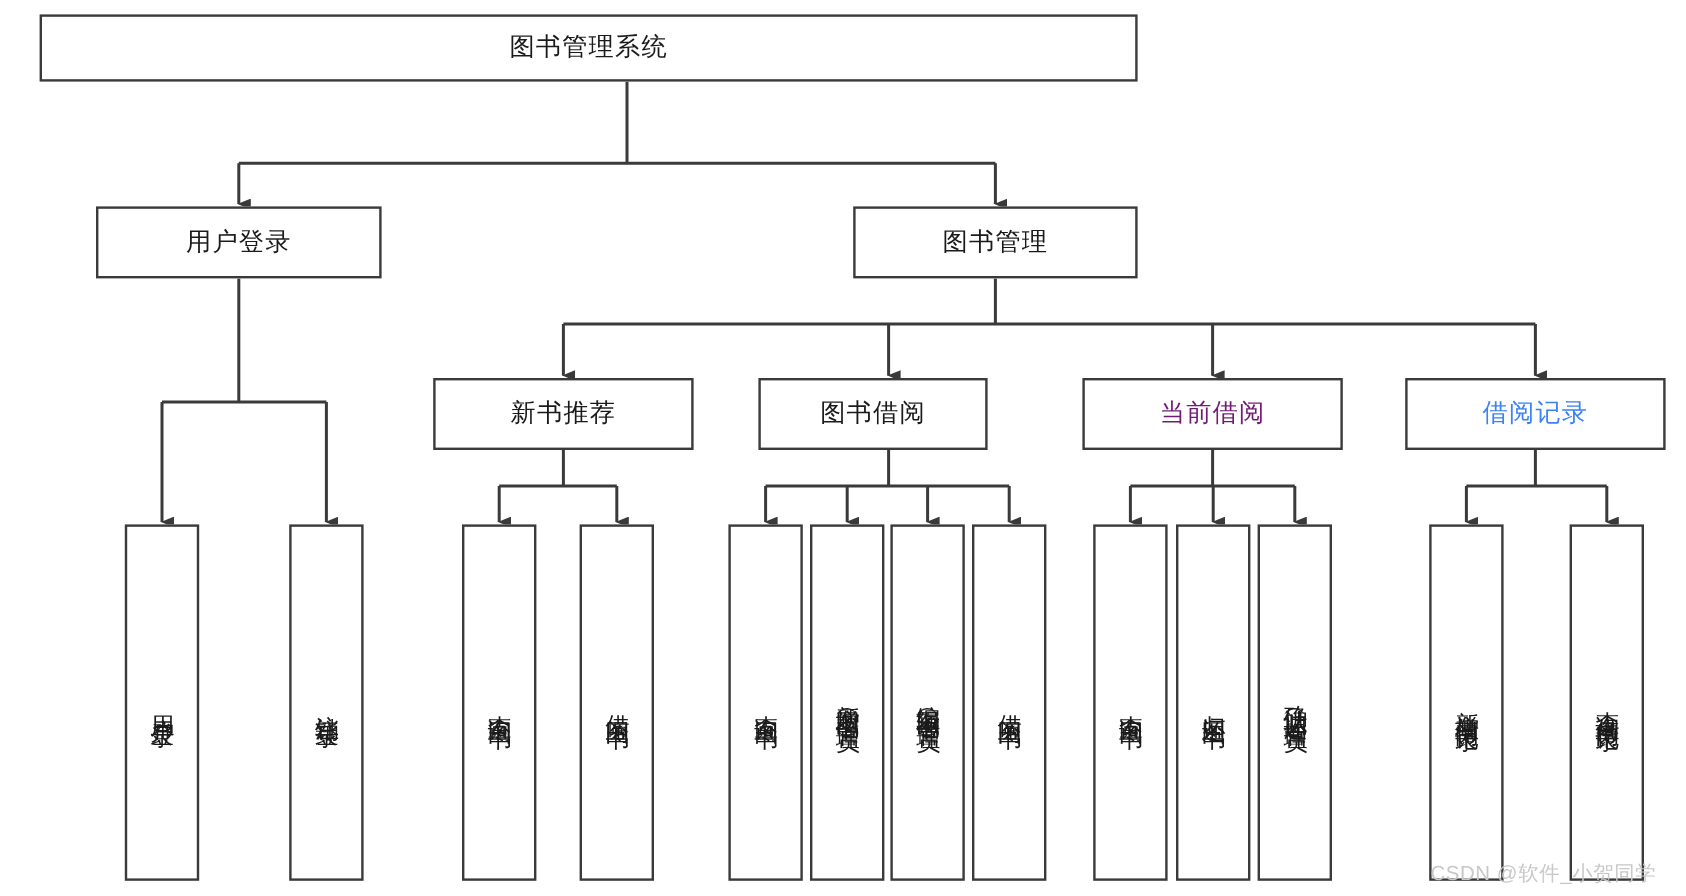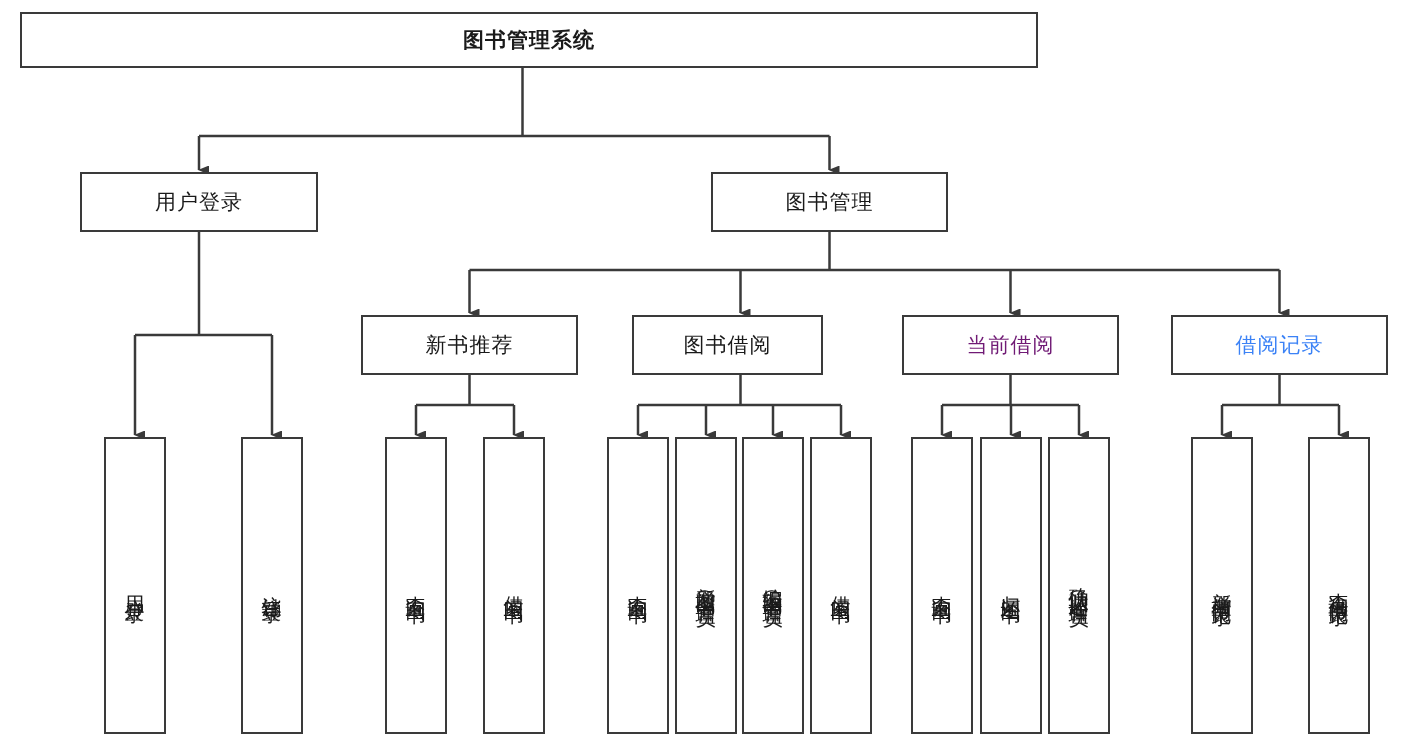--- a/index.html
+++ b/index.html
@@ -104,21 +104,21 @@
         <line x1="1011" y1="405" x2="1011" y2="435" stroke="#3a3a3a" stroke-width="2.5" marker-end="url(#arrowhead)"></line>
         <line x1="1079" y1="405" x2="1079" y2="435" stroke="#3a3a3a" stroke-width="2.5" marker-end="url(#arrowhead)"></line>
         <line x1="1279.5" y1="375" x2="1279.5" y2="405" stroke="#3a3a3a" stroke-width="2.5"></line>
         <line x1="1222" y1="405" x2="1339" y2="405" stroke="#3a3a3a" stroke-width="2.5"></line>
         <line x1="1222" y1="405" x2="1222" y2="435" stroke="#3a3a3a" stroke-width="2.5" marker-end="url(#arrowhead)"></line>
         <line x1="1339" y1="405" x2="1339" y2="435" stroke="#3a3a3a" stroke-width="2.5" marker-end="url(#arrowhead)"></line>
       </g>
   </svg>
 
   <div id="node-layer">
-      <div class="node" style="left: 20px; top: 12px; width: 1018px; height: 56px; border-color: rgb(58, 58, 58); font-weight: bold;">
+      <div class="node" style="left: 33px; top: 12px; width: 915px; height: 56px; border-color: rgb(58, 58, 58);">
         <span class="node-label" style="color: rgb(26, 26, 26);">图书管理系统</span>
       </div>
       <div class="node" style="left: 80px; top: 172px; width: 238px; height: 60px; border-color: rgb(58, 58, 58);">
         <span class="node-label" style="color: rgb(26, 26, 26);">用户登录</span>
       </div>
       <div class="node" style="left: 711px; top: 172px; width: 237px; height: 60px; border-color: rgb(58, 58, 58);">
         <span class="node-label" style="color: rgb(26, 26, 26);">图书管理</span>
       </div>
       <div class="node" style="left: 361px; top: 315px; width: 217px; height: 60px; border-color: rgb(58, 58, 58); align-items: center;">
         <span class="node-label" style="color: rgb(26, 26, 26);">新书推荐</span>
@@ -166,13 +166,14 @@
         <span class="node-label" style="color: rgb(26, 26, 26);">确认归还（管理员）</span>
       </div>
       <div class="node vertical" style="left: 1191px; top: 437px; width: 62px; height: 297px; border-color: rgb(58, 58, 58);">
         <span class="node-label" style="color: rgb(26, 26, 26);">新增借阅记录</span>
       </div>
       <div class="node vertical" style="left: 1308px; top: 437px; width: 62px; height: 297px; border-color: rgb(58, 58, 58);">
         <span class="node-label" style="color: rgb(26, 26, 26);">查询借阅记录</span>
       </div>
     </div>
 
+  <div class="watermark" style="left:1192px; top:716px;">CSDN @软件_小贺同学</div>
 </div>
 
 </body></html>

